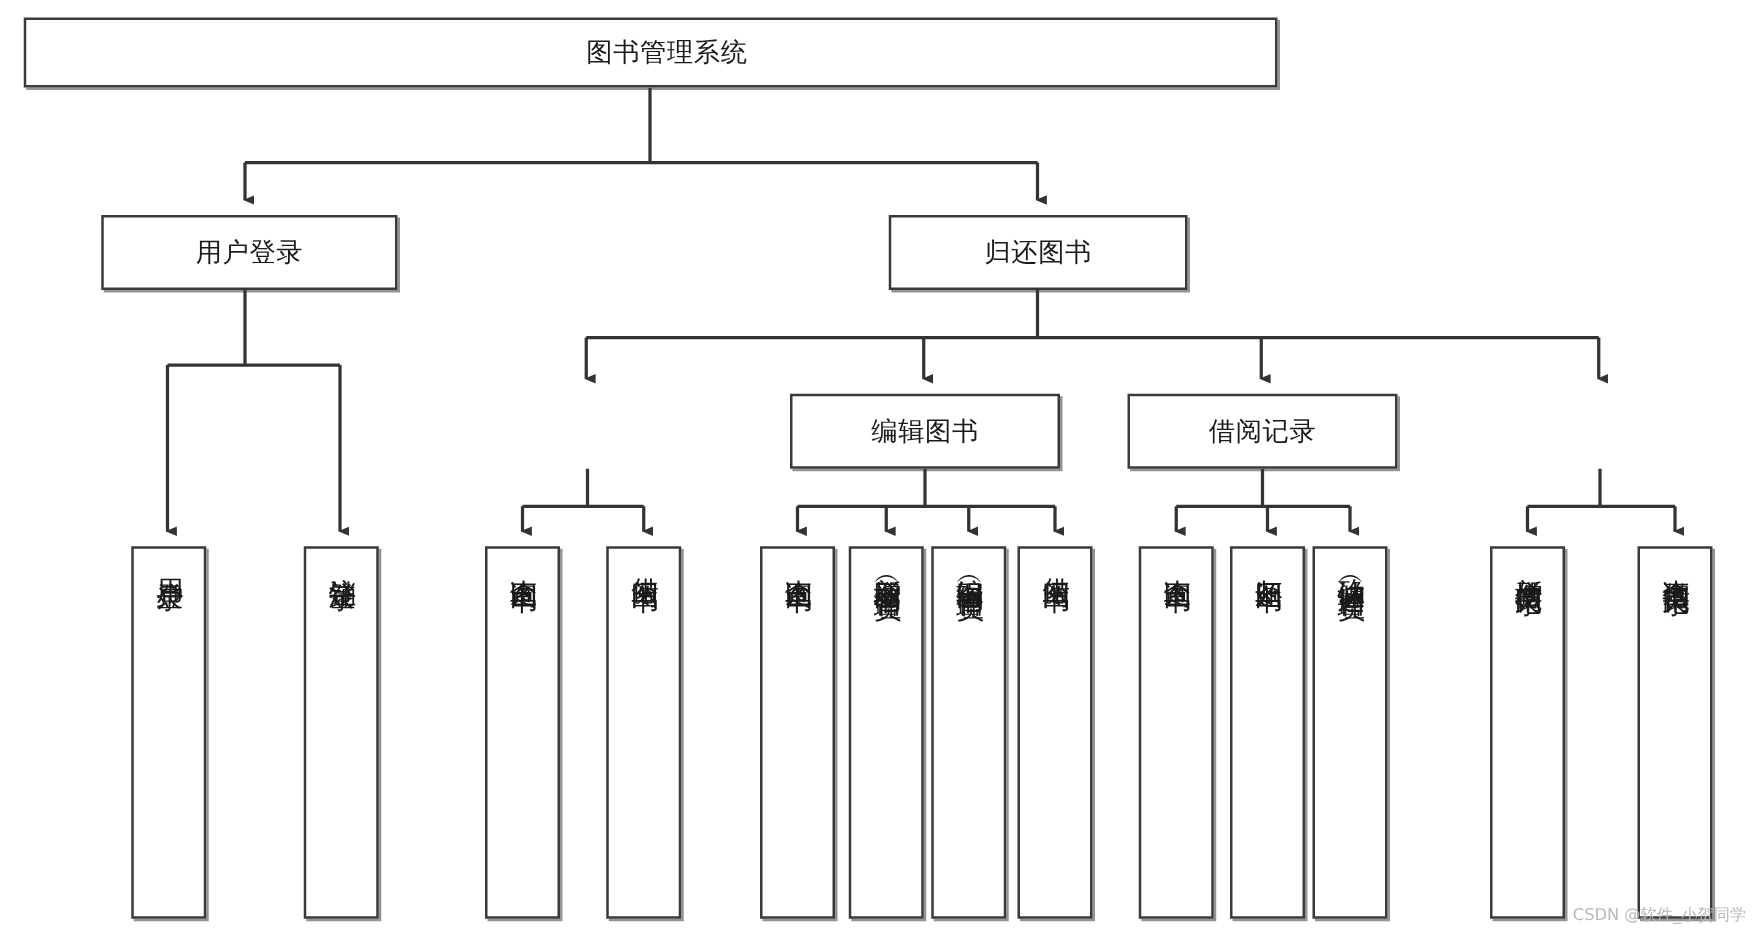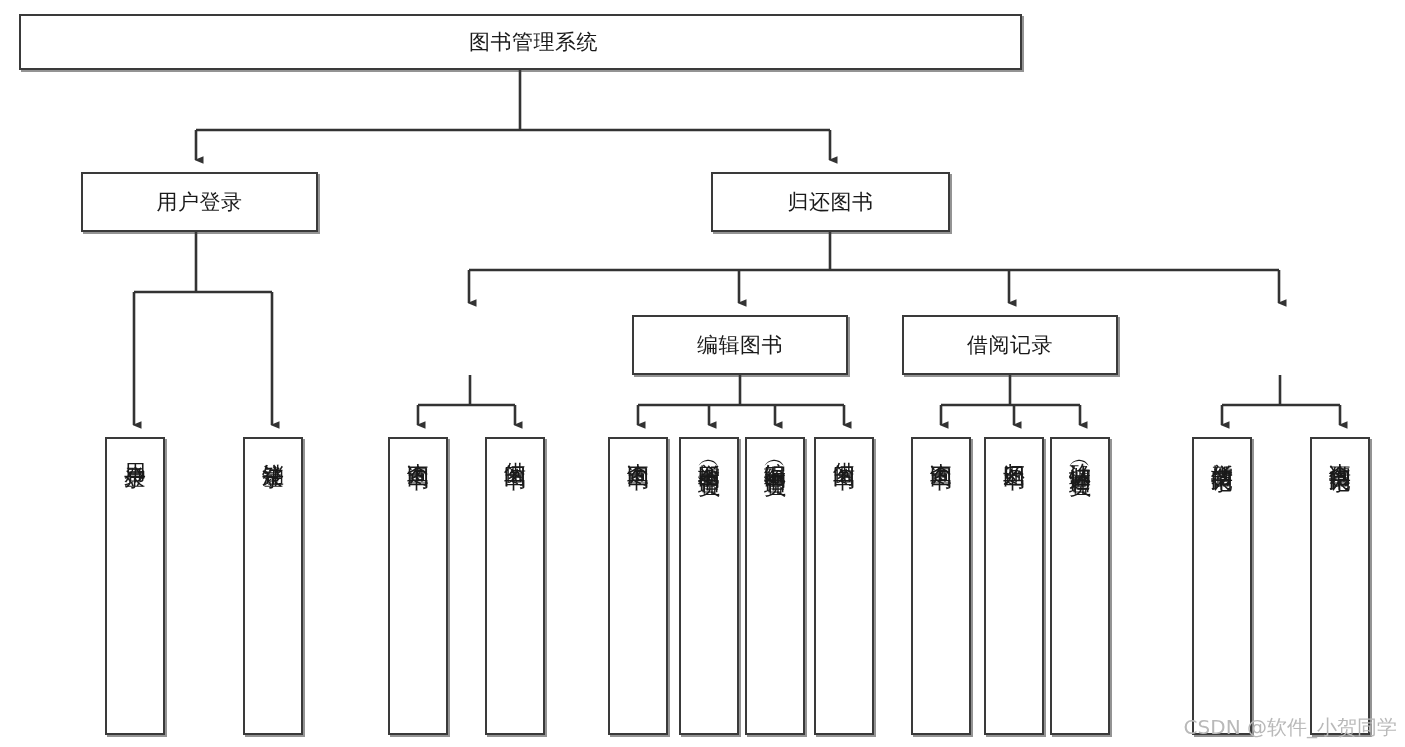--- a/index.html
+++ b/index.html
@@ -55,21 +55,21 @@
     writing-mode: vertical-rl;
     text-orientation: upright;
     font-size: 22px;
     letter-spacing: 2px;
     line-height: 1;
   }
   .watermark {
     position: absolute;
     right: 8px;
     bottom: 6px;
-    font-size: 20px;
+    font-size: 13px;
     color: #b9b9b9;
     z-index: 5;
     white-space: nowrap;
     font-family: "DejaVu Sans", "Liberation Sans", sans-serif;
   }
 </style>
 </head>
 <body>
 
 <div id="canvas">

